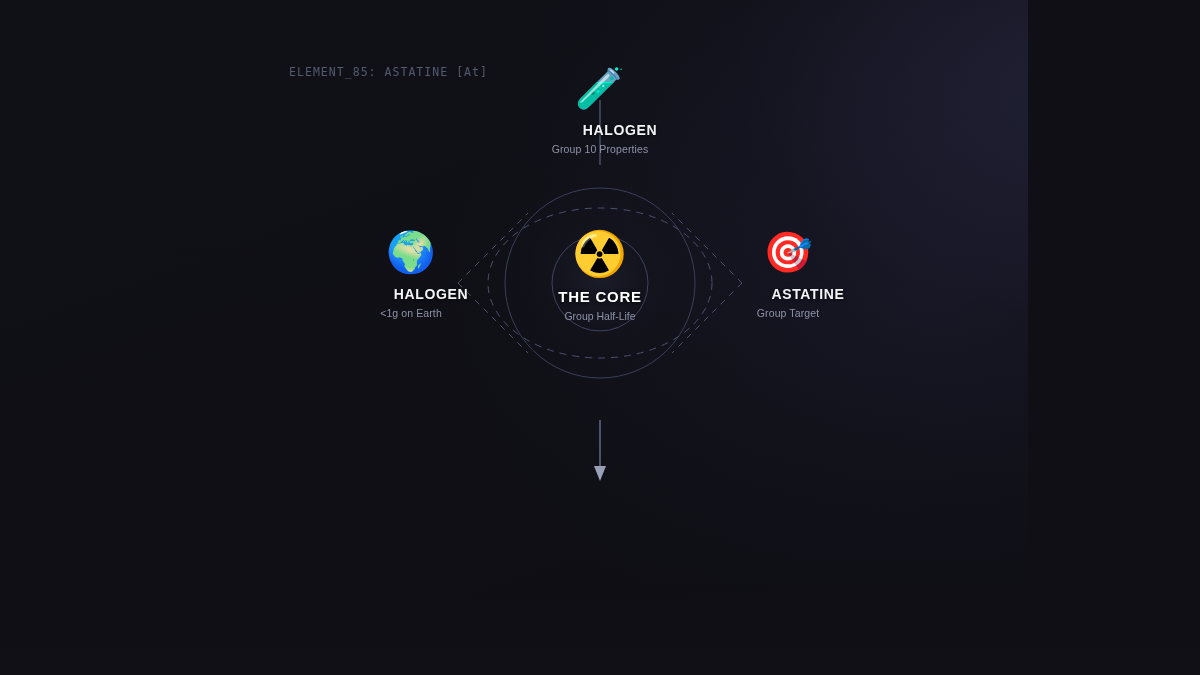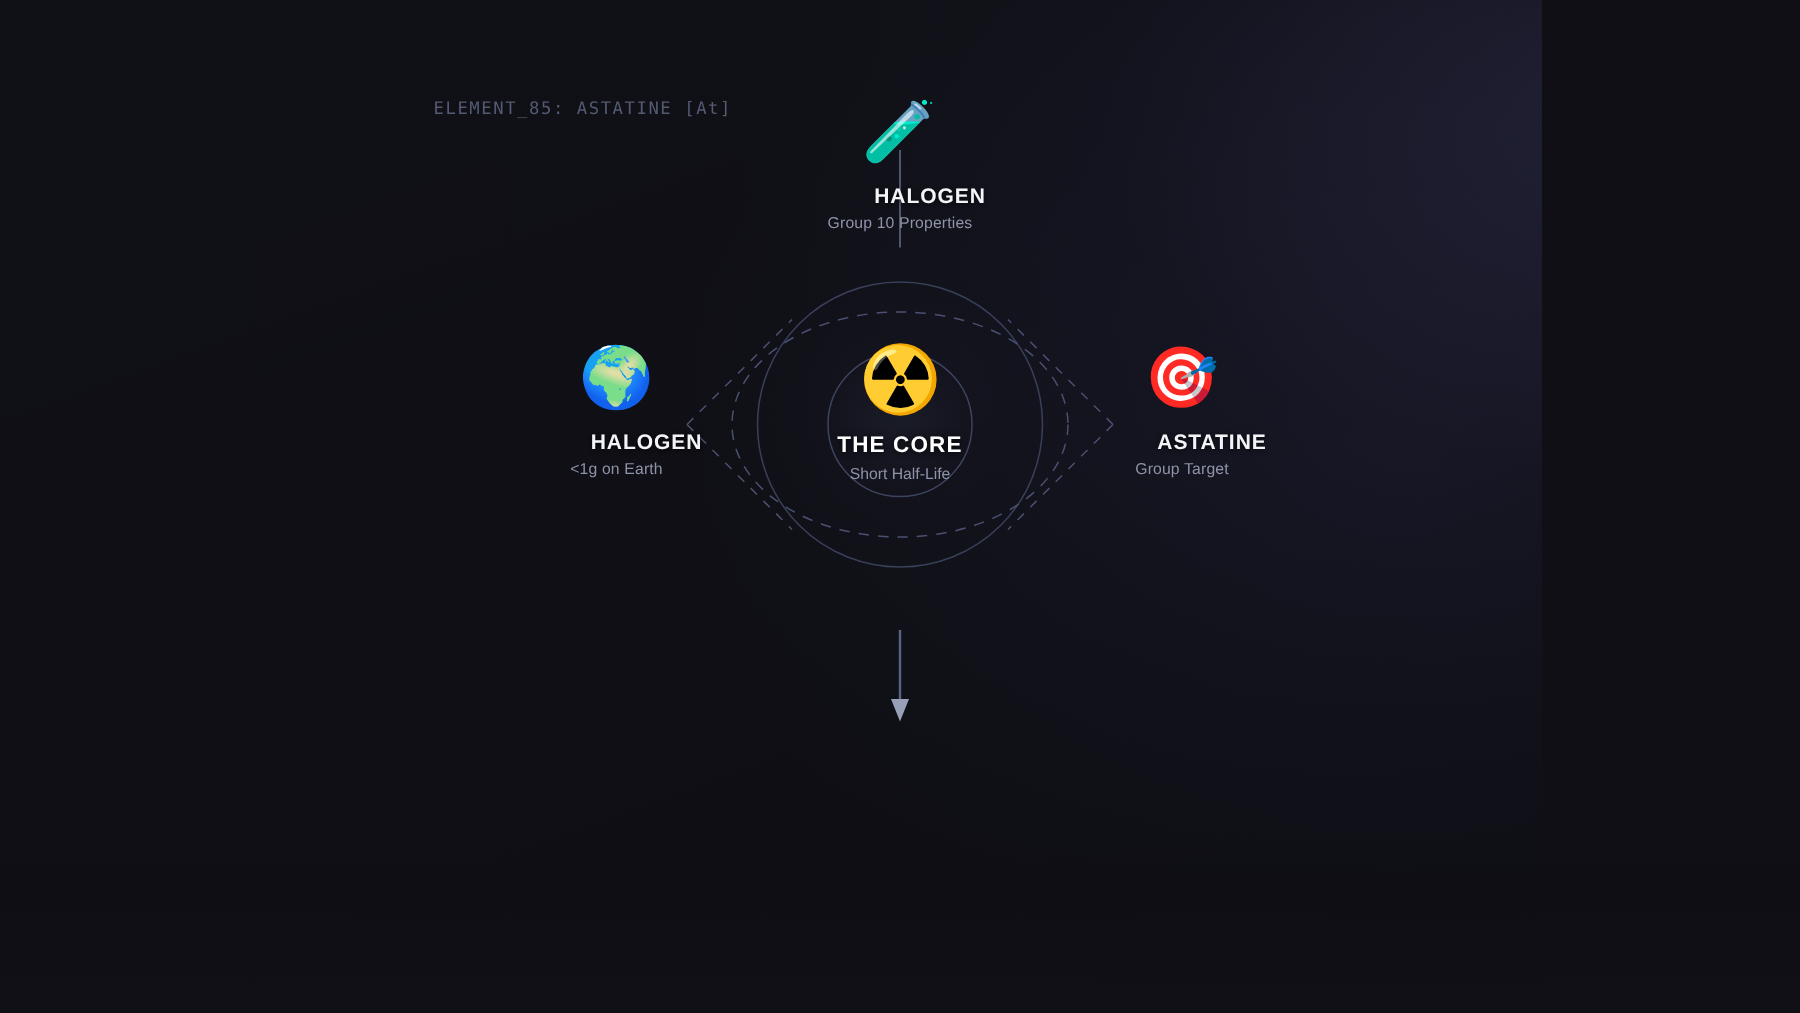--- a/index.html
+++ b/index.html
@@ -158,21 +158,21 @@
 
   <div class="node" id="node-therapy">
     <span class="glyph">🎯</span>
     <span class="n-title">ASTATINE</span>
     <span class="n-sub">Group Target</span>
   </div>
 
   <div id="node-core">
     <span class="glyph">☢️</span>
     <span class="n-title">THE CORE</span>
-    <span class="n-sub">Short Half-Life</span>
+    <span class="n-sub">Group Half-Life</span>
   </div>
 
   <div id="footer">
 
     
 
     
 
     
   </div>

